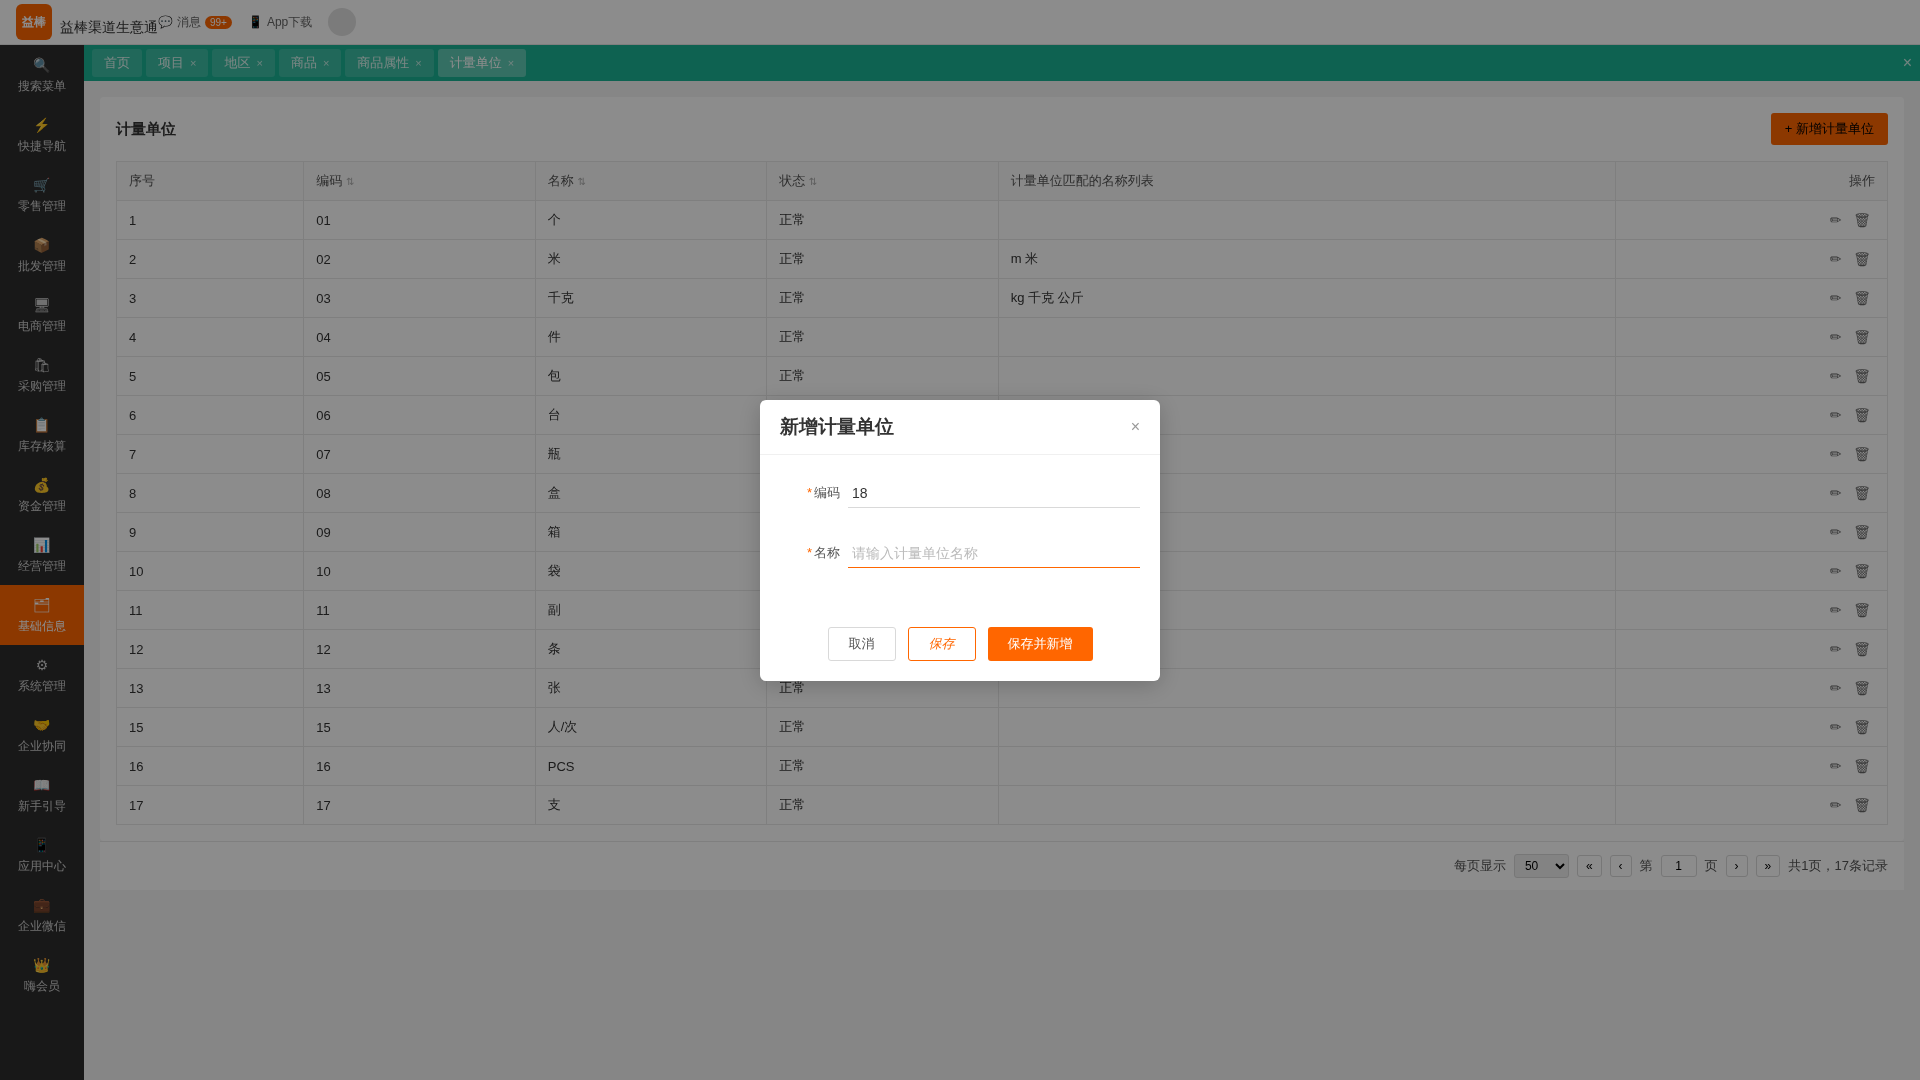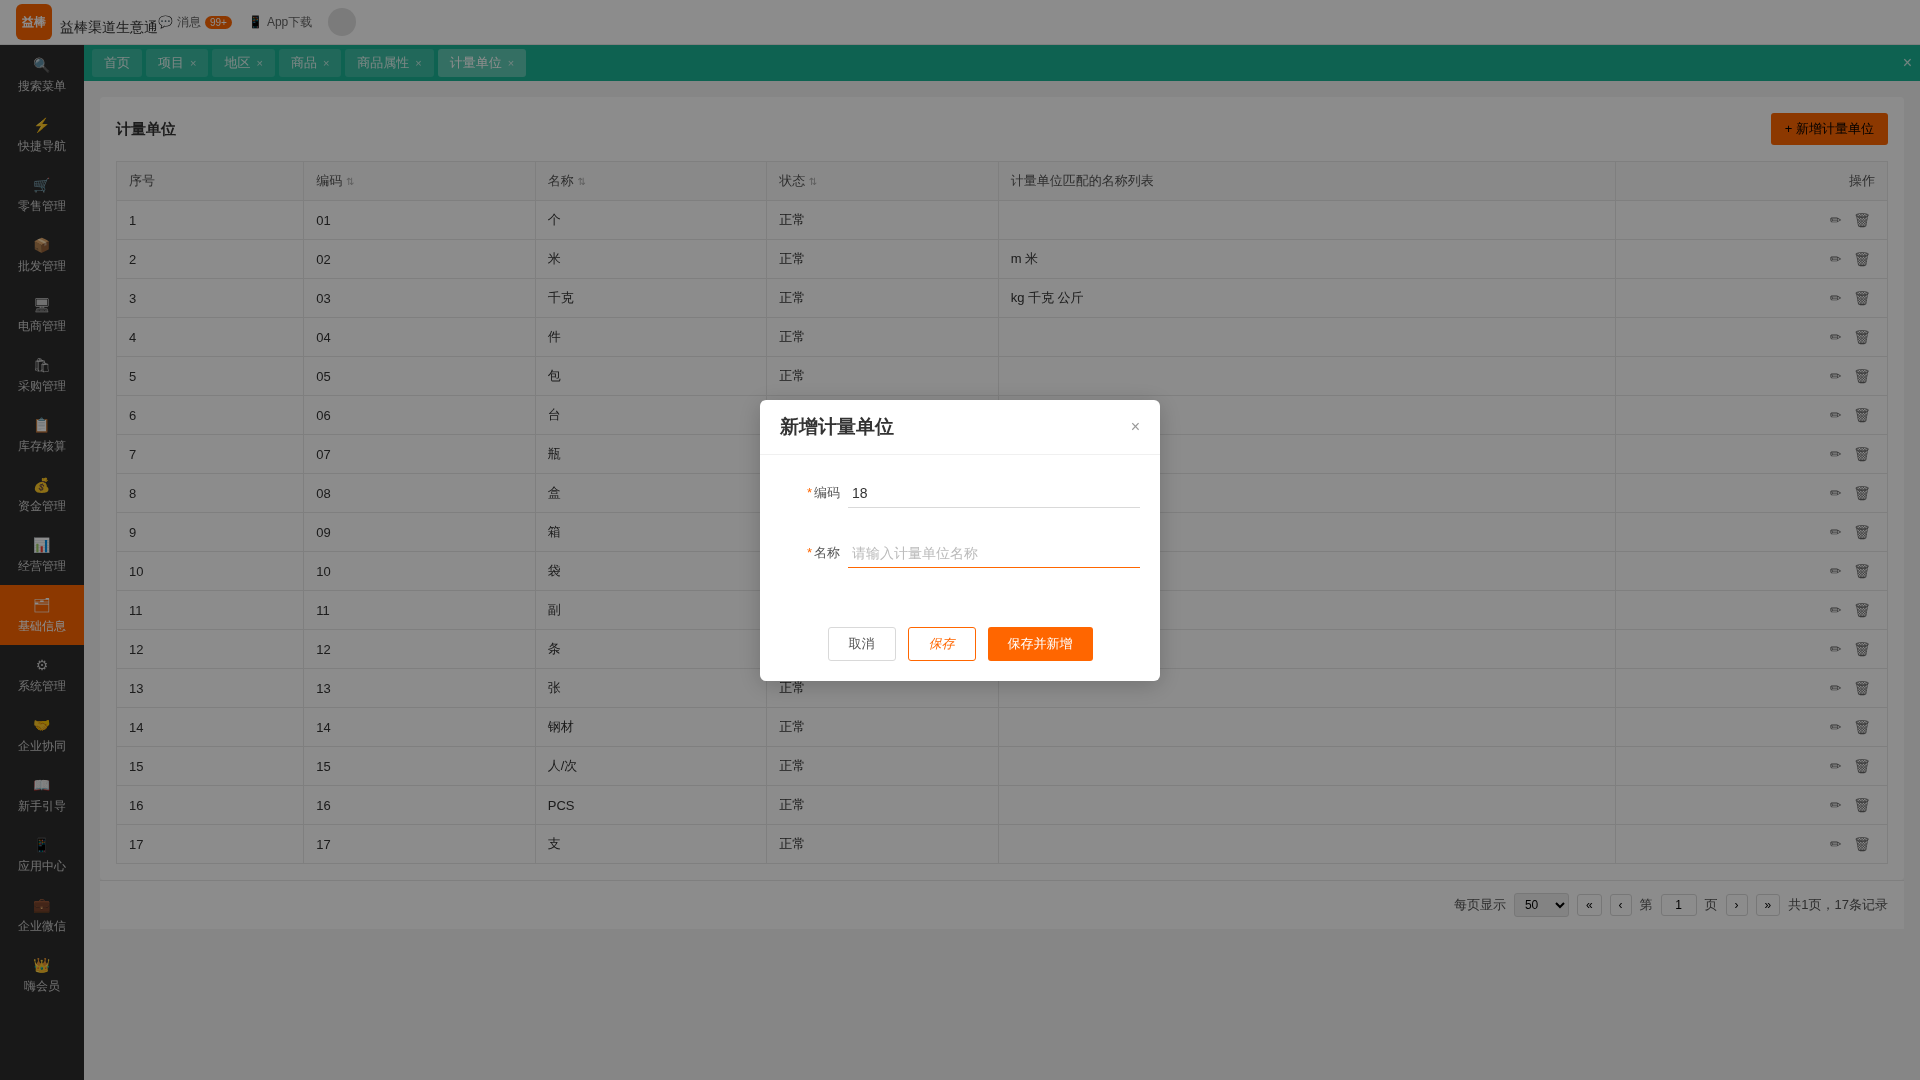--- a/index.html
+++ b/index.html
@@ -641,31 +641,20 @@
       <td>13</td>
       <td>张</td>
       <td class="status-normal">正常</td>
       <td></td>
       <td style="text-align:right;">
         <button class="action-btn">✏</button>
         <button class="action-btn">🗑</button>
       </td>
     </tr>
               <tr>
-      <td>14</td>
-      <td>14</td>
-      <td>钢材</td>
-      <td class="status-normal">正常</td>
-      <td></td>
-      <td style="text-align:right;">
-        <button class="action-btn">✏</button>
-        <button class="action-btn">🗑</button>
-      </td>
-    </tr>
-              <tr>
       <td>15</td>
       <td>15</td>
       <td>人/次</td>
       <td class="status-normal">正常</td>
       <td></td>
       <td style="text-align:right;">
         <button class="action-btn">✏</button>
         <button class="action-btn">🗑</button>
       </td>
     </tr>

